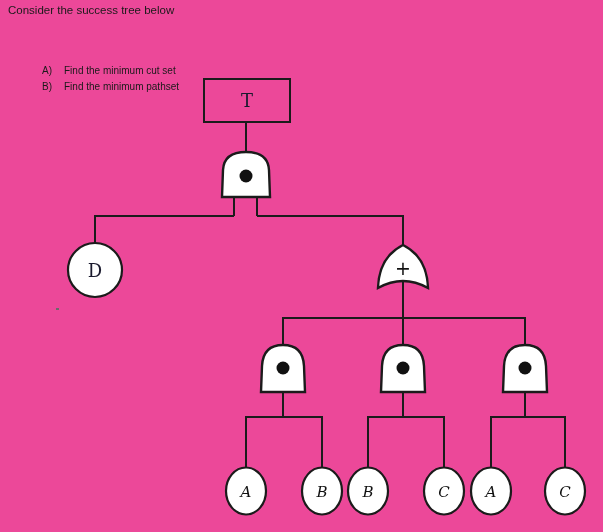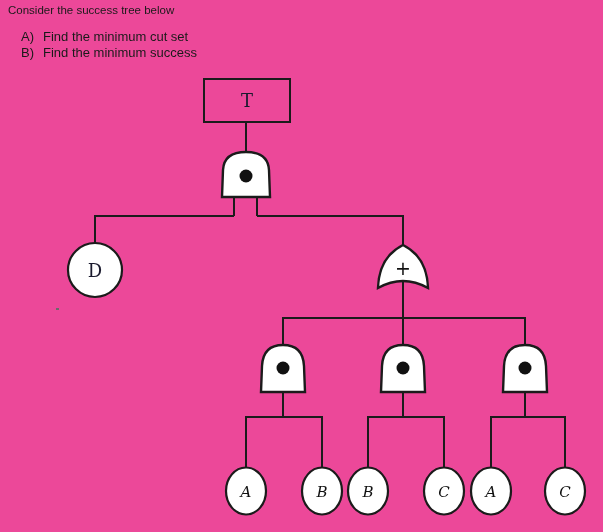--- a/index.html
+++ b/index.html
@@ -18,24 +18,25 @@
   }
   .title {
     position: absolute;
     left: 8px;
     top: 4px;
     font-size: 11.5px;
     color: #1a1a1a;
   }
   .task-row {
     position: absolute;
-    left: 21px;
-    font-size: 13px;
+    left: 42px;
+    font-size: 10px;
     color: #1a1a1a;
     white-space: nowrap;
+    margin-top: 36px;
   }
   .task-label {
     display: inline-block;
     width: 22px;
   }
   #task-a { top: 29px; }
   #task-b { top: 45px; }
   #task-c { top: 61px; }
   svg { position: absolute; left: 0; top: 0; }
   .ln   { stroke: #1b1b1b; stroke-width: 2; fill: none; }
@@ -74,21 +75,21 @@
 <body>
 
 <div id="page">
 
   <div class="title">Consider the success tree below</div>
 
   <div class="task-row" id="task-a">
     <span class="task-label">A)</span><span>Find the minimum cut set</span>
   </div>
   <div class="task-row" id="task-b">
-    <span class="task-label">B)</span><span>Find the minimum success</span>
+    <span class="task-label">B)</span><span>Find the minimum pathset</span>
   </div>
 
   <div class="stray"></div>
 
   <svg width="603" height="532" viewBox="0 0 603 532">
 
     <g>
       <rect class="ln" x="204" y="79" width="86" height="43" stroke-width="2.4"></rect>
       <text class="serif-label" x="247" y="107">T</text>
     </g>

